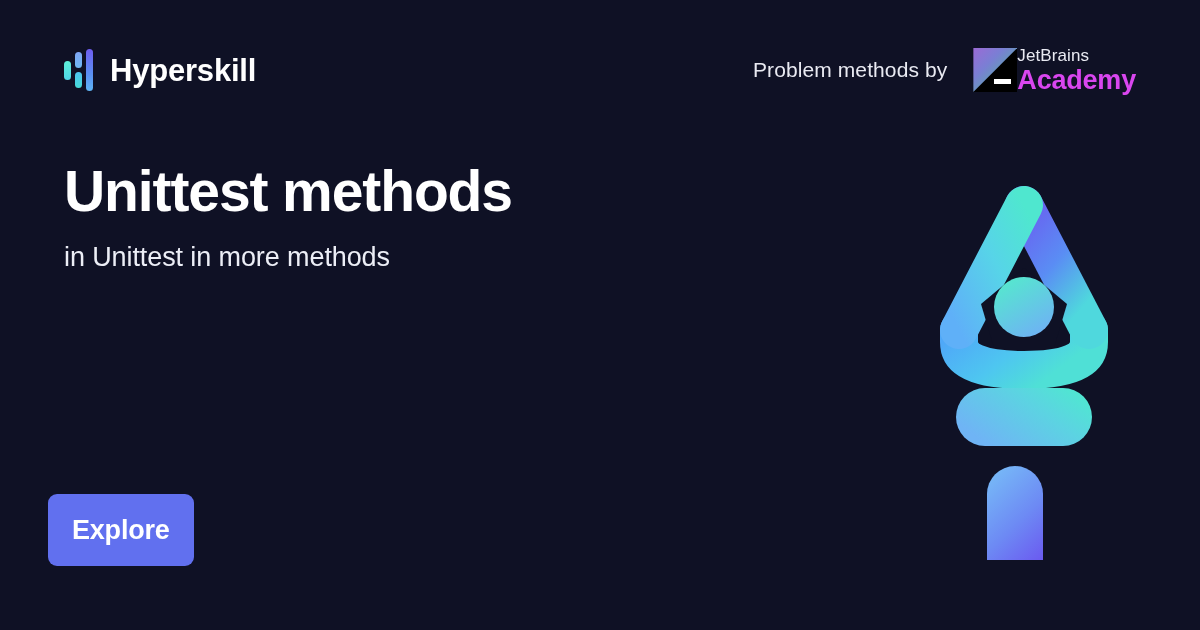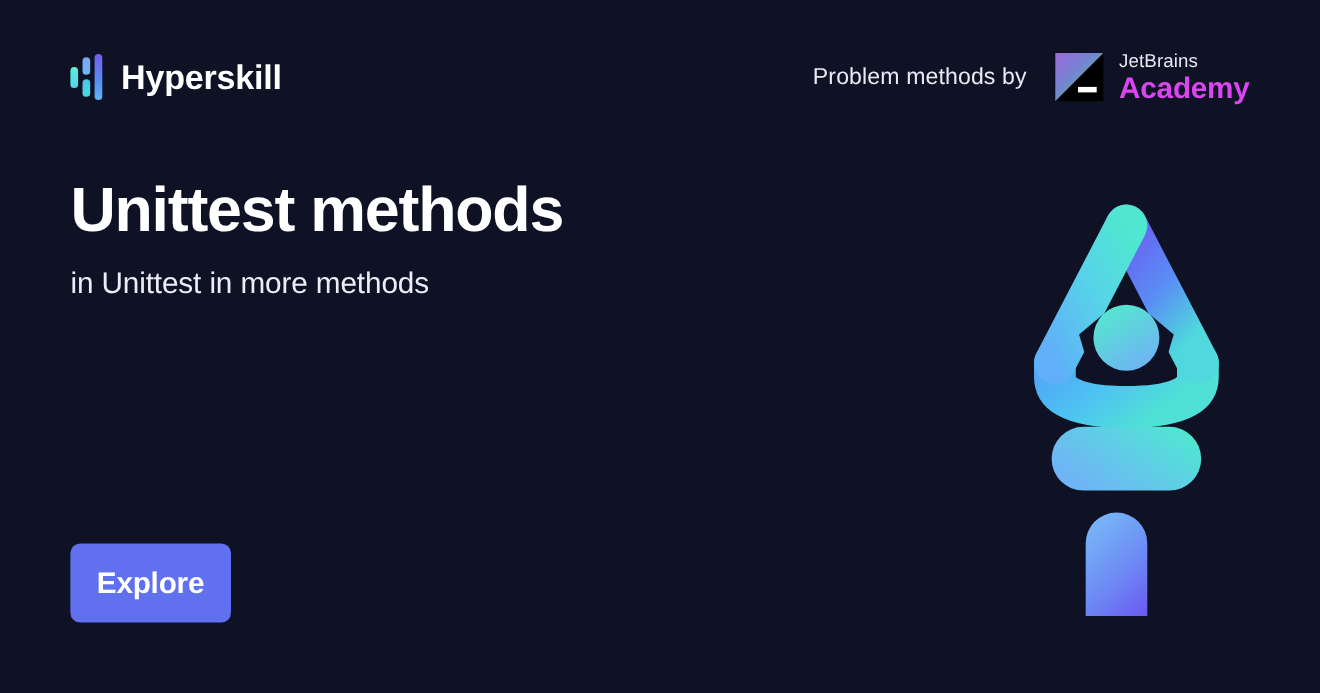--- a/index.html
+++ b/index.html
@@ -102,21 +102,20 @@
     color: #e9eaf2;
     font-size: 21px;
     font-weight: 400;
     letter-spacing: 0.1px;
     white-space: nowrap;
   }
 
   .jb-logo {
     display: flex;
     align-items: center;
-    gap: 14px;
   }
 
   .jb-square {
     position: relative;
     width: 44px;
     height: 44px;
     background: #000000;
     overflow: hidden;
     flex: none;
   }
@@ -175,21 +174,21 @@
   .subtitle {
     color: #eceef6;
     font-size: 27px;
     font-weight: 400;
     letter-spacing: -0.1px;
     line-height: 1.3;
   }
 
   .cta {
     position: absolute;
-    left: 64px;
+    left: 48px;
     top: 494px;
     display: inline-flex;
     align-items: center;
     justify-content: center;
     min-width: 141px;
     height: 72px;
     padding: 0 24px;
     background: #6170ef;
     border: none;
     border-radius: 9px;

